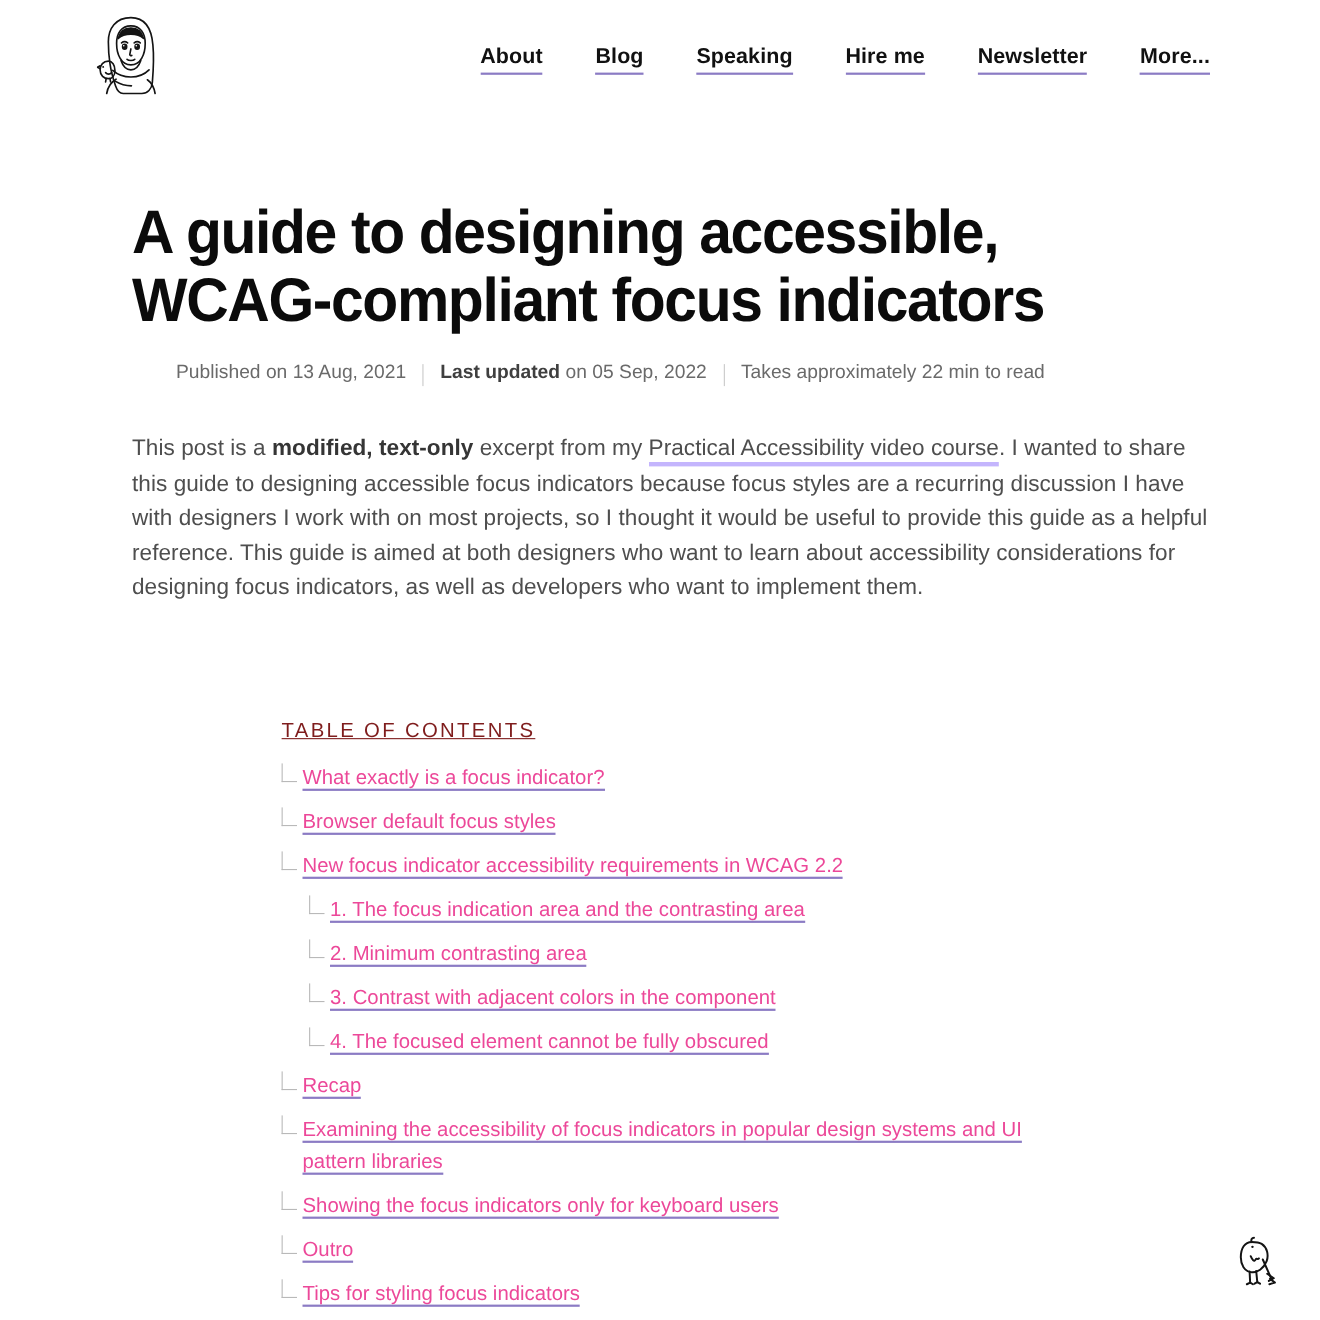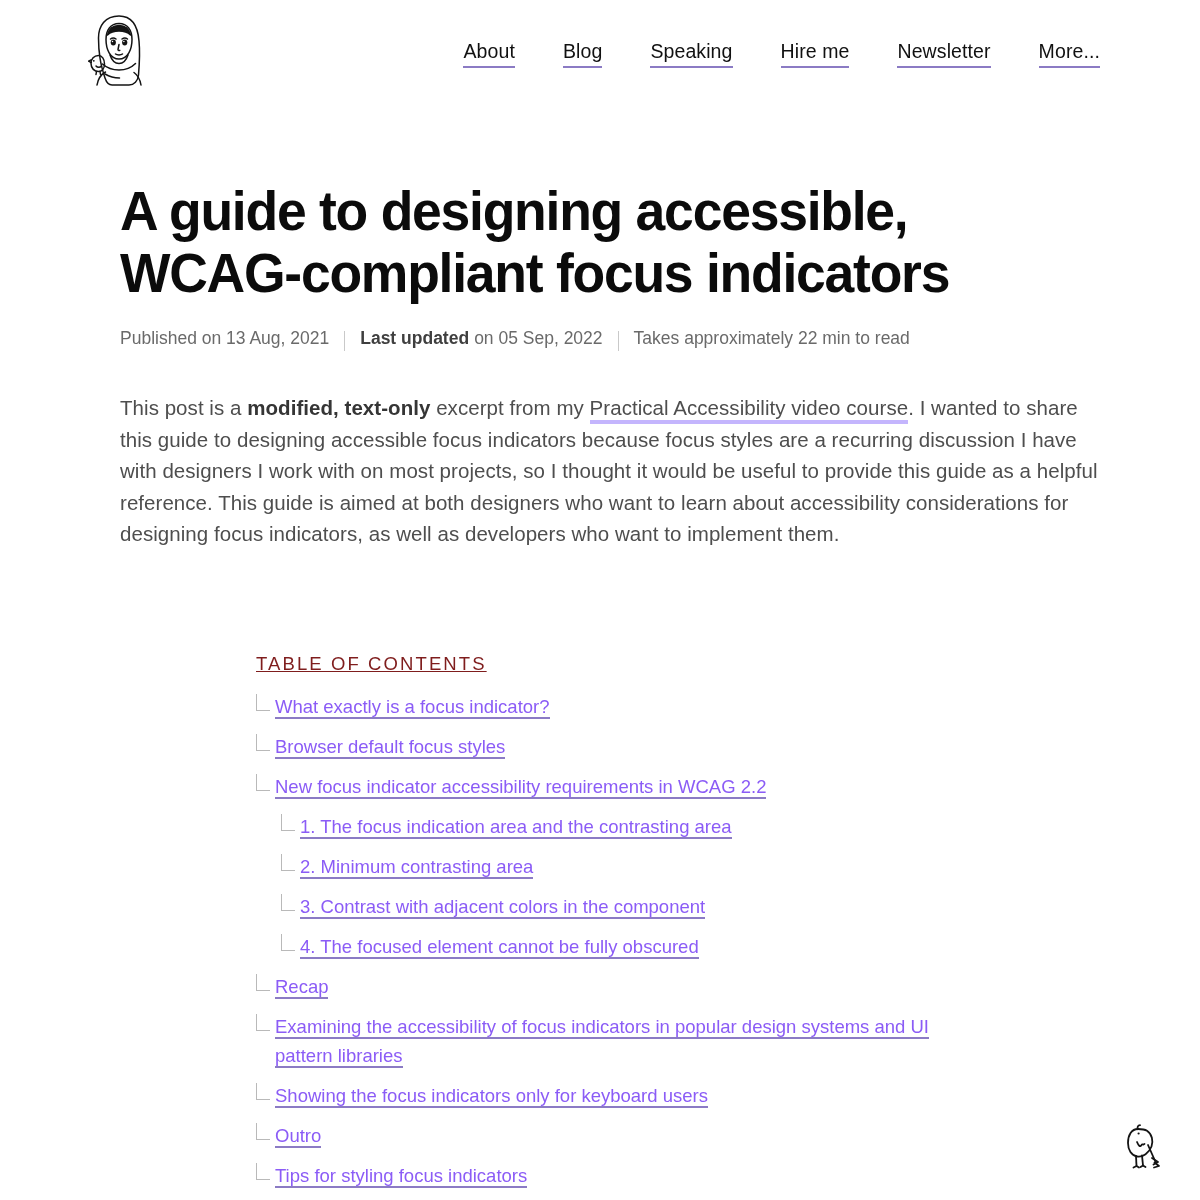--- a/index.html
+++ b/index.html
@@ -37,20 +37,21 @@
   }
   .brand-logo svg { display: block; width: 62px; height: 78px; }
 
   .main-nav {
     position: absolute;
     right: 100px;
     top: 38px;
     display: flex;
     align-items: baseline;
     gap: 0;
+    font-weight: bold;
   }
   .nav-link {
     font-size: 19.5px;
     line-height: 26px;
     color: #111111;
     text-decoration: none;
     border-bottom: 2.5px solid #8b7bc4;
     padding-bottom: 2px;
     margin-left: 48px;
     letter-spacing: 0.1px;
@@ -78,20 +79,21 @@
     max-width: 930px;
   }
   .post-meta {
     margin-top: 22px;
     font-size: 17.5px;
     line-height: 24px;
     color: #6a6a6a;
     display: flex;
     align-items: flex-end;
     white-space: nowrap;
+    margin-left: 40px;
   }
   .post-meta .meta-strong { font-weight: 700; color: #3f3f3f; }
   .post-meta .meta-sep {
     display: inline-block;
     width: 1px;
     height: 20px;
     background: #c9c9c9;
     margin: 0 15px;
     position: relative;
     top: 1px;
@@ -148,21 +150,21 @@
     top: 2px;
     width: 13px;
     height: 16px;
     border-left: 1.6px solid #b9b9b9;
     border-bottom: 1.6px solid #b9b9b9;
   }
   .toc-item.level-2 .branch { left: 25px; }
   .toc-link {
     font-size: 18.5px;
     line-height: 29px;
-    color: #8b5cf6;
+    color: #ec4899;
     text-decoration: none;
     border-bottom: 2px solid #8b7bc4;
     padding-bottom: 0px;
     box-decoration-break: clone;
     -webkit-box-decoration-break: clone;
   }
 
   
   .toc-item.wrap { padding-left: 0; }
   .toc-item.wrap .branch { left: 0; }

